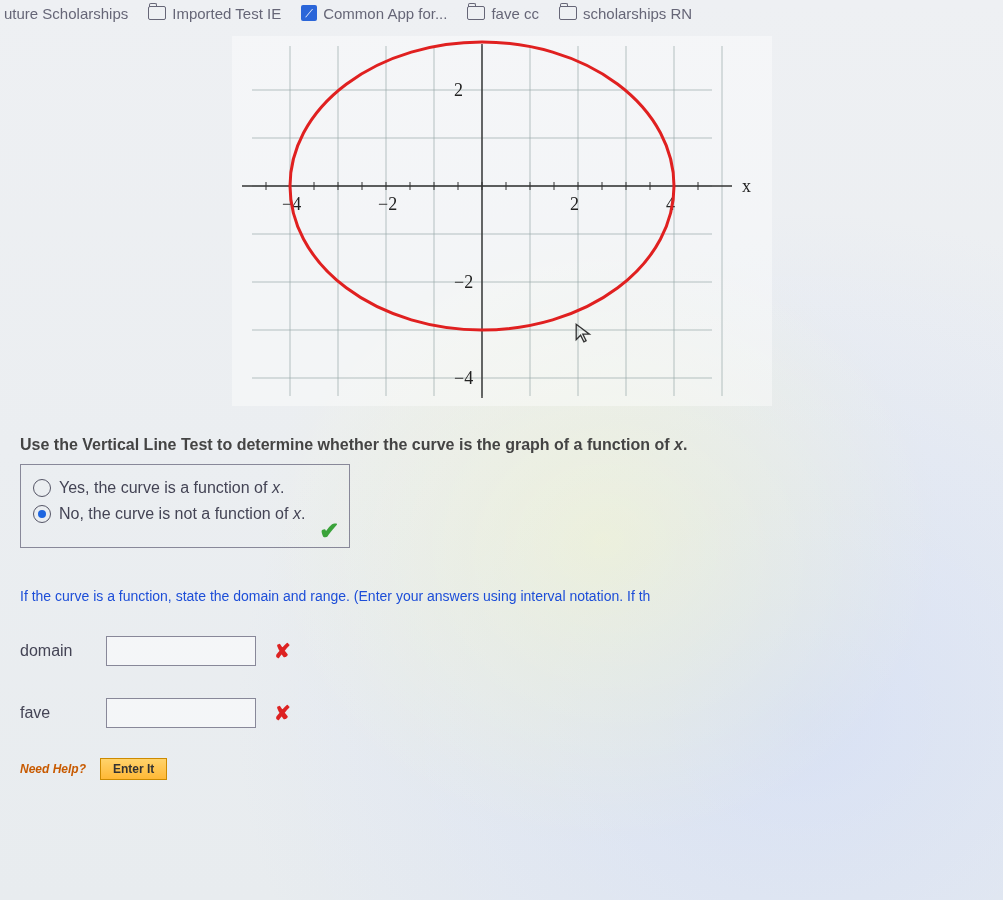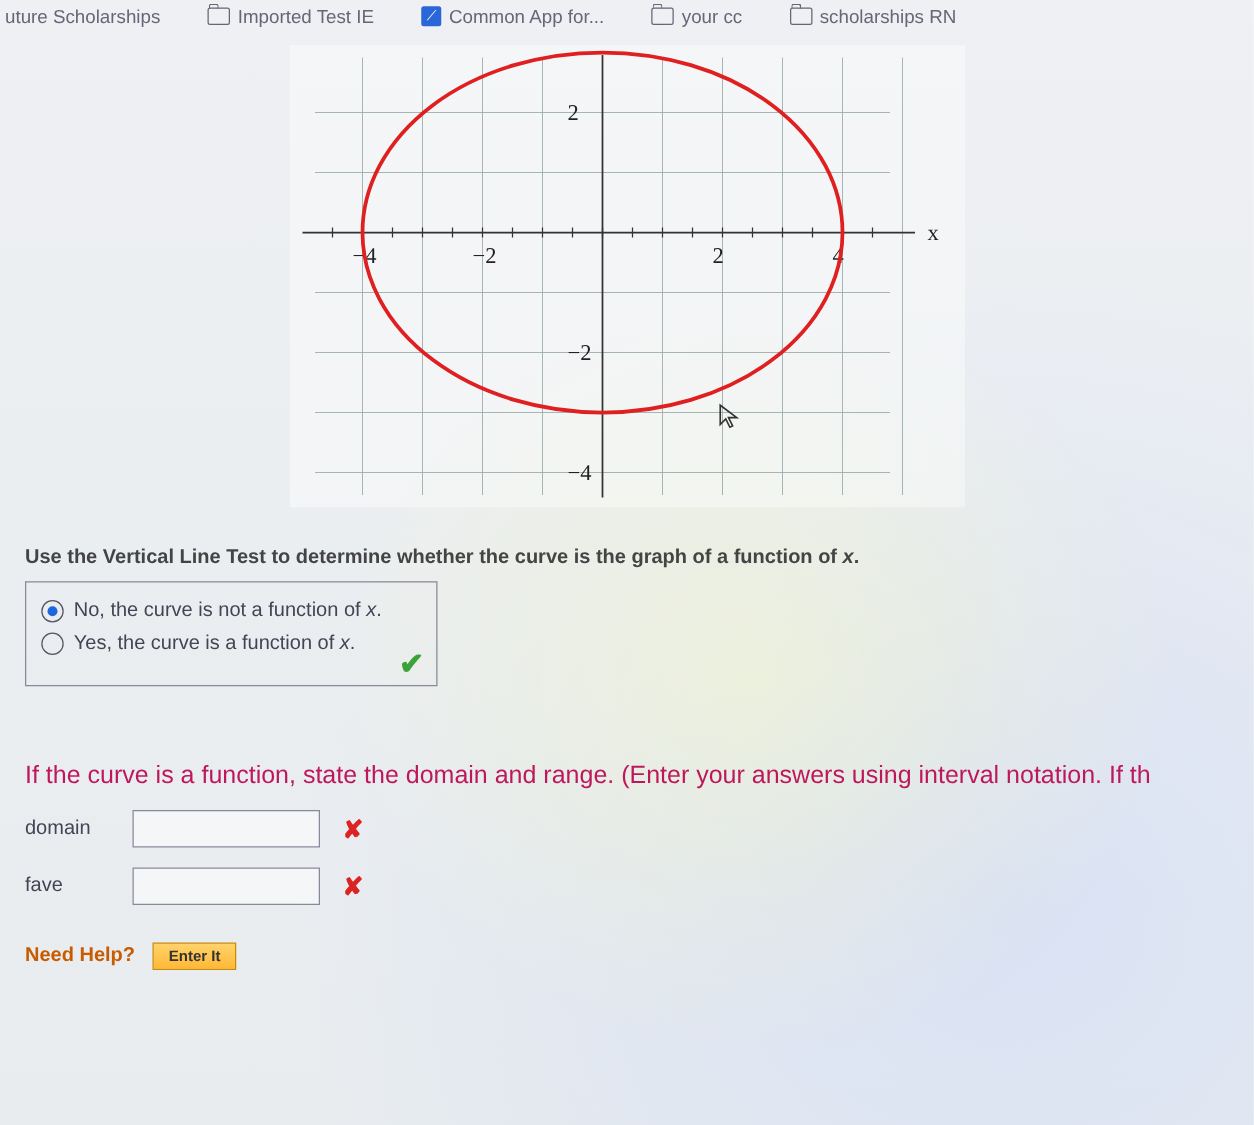--- a/index.html
+++ b/index.html
@@ -10,21 +10,21 @@
     overflow: hidden;
     background:
       radial-gradient(ellipse at 60% 60%, rgba(255,255,180,0.35) 0%, transparent 40%),
       radial-gradient(ellipse at 80% 80%, rgba(180,200,255,0.3) 0%, transparent 50%),
       linear-gradient(#eef0f3, #e8ecef);
     color: #445;
   }
   .bookmarks {
     display: flex;
     align-items: center;
-    gap: 38px;
+    gap: 20px;
     padding: 0 4px;
     height: 26px;
     font-size: 15px;
     color: #667;
   }
   .bm-item { display: flex; align-items: center; gap: 6px; cursor: pointer; white-space: nowrap; }
   .folder-icon { width: 16px; height: 12px; border: 1.5px solid #667; border-radius: 2px; position: relative; }
   .folder-icon::before { content: ""; position: absolute; top: -4px; left: 0; width: 6px; height: 3px; border: 1.5px solid #667; border-bottom: none; border-radius: 2px 2px 0 0; }
   .fav-blue { width: 16px; height: 16px; background: #2b66d9; display: inline-block; color: #fff; font-size: 11px; line-height: 16px; text-align: center; border-radius: 2px; }
 
@@ -39,28 +39,28 @@
     display: inline-block;
     border: 1px solid #889;
     padding: 10px 44px 20px 12px;
     position: relative;
   }
   .radio-row { display: flex; align-items: center; gap: 8px; padding: 4px 0; font-size: 16px; }
   .radio { width: 16px; height: 16px; border: 1.5px solid #556; border-radius: 50%; display: inline-flex; align-items: center; justify-content: center; cursor: pointer; }
   .radio.selected::after { content: ""; width: 8px; height: 8px; background: #1e66e0; border-radius: 50%; }
   .check { position: absolute; right: 10px; bottom: 2px; color: #3aa33a; font-size: 24px; font-weight: bold; }
 
-  .part2 { margin-top: 60px; font-size: 20px; color: #be185d; }
-  .field-row { display: flex; align-items: center; gap: 18px; margin-top: 16px; font-size: 16px; }
+  .part2 { margin-top: 40px; font-size: 14px; color: #1d4ed8; }
+  .field-row { display: flex; align-items: center; gap: 18px; margin-top: 32px; font-size: 16px; }
   .field-label { width: 68px; }
   .field-input { width: 140px; height: 28px; border: 1px solid #889; background: rgba(255,255,255,0.5); font-size: 14px; padding: 0 4px; }
   .xmark { color: #d22; font-size: 20px; font-weight: bold; }
 
   .help { margin-top: 30px; display: flex; align-items: center; gap: 14px; }
-  .help-label { color: #c85a00; font-weight: bold; font-size: 16px; }
+  .help-label { color: #c85a00; font-weight: bold; font-size: 12px; font-style: italic; }
   .readit {
     border: 1px solid #cc8a00;
     background: linear-gradient(#ffd36b, #ffb836);
     color: #333;
     font-size: 12px;
     padding: 3px 12px;
     cursor: pointer;
     font-weight: bold;
   }
 
@@ -77,21 +77,21 @@
   <div class="bm-item">
     <span class="folder-icon"></span>
     <span>Imported Test IE</span>
   </div>
   <div class="bm-item">
     <span class="fav-blue">⟋</span>
     <span>Common App for...</span>
   </div>
   <div class="bm-item">
     <span class="folder-icon"></span>
-    <span>your cc</span>
+    <span>fave cc</span>
   </div>
   <div class="bm-item">
     <span class="folder-icon"></span>
     <span>scholarships RN</span>
   </div>
 </div>
 
 <div class="content">
 
   <div class="graph-wrap">
@@ -146,26 +146,26 @@
         <ellipse cx="250" cy="150" rx="192" ry="144" fill="none" stroke="#e02020" stroke-width="3"></ellipse>
       </svg>
   </div>
 
   <div class="question">
     <span>Use the Vertical Line Test to determine whether the curve is the graph of a function of </span><span class="var">x</span><span>.</span>
   </div>
 
   <div class="radiobox">
     <div class="radio-row">
+      <span class="radio"></span>
+      <span><span>Yes, the curve is a function of </span><span class="var">x</span><span>.</span></span>
+    </div>
+    <div class="radio-row">
       <span class="radio selected"></span>
       <span><span>No, the curve is not a function of </span><span class="var">x</span><span>.</span></span>
-    </div>
-    <div class="radio-row">
-      <span class="radio"></span>
-      <span><span>Yes, the curve is a function of </span><span class="var">x</span><span>.</span></span>
     </div>
     <span class="check">✔</span>
   </div>
 
   <div class="part2">If the curve is a function, state the domain and range. (Enter your answers using interval notation. If th</div>
 
   <div class="field-row">
     <span class="field-label">domain</span>
     <input class="field-input" value="" style="">
     <span class="xmark">✘</span>

